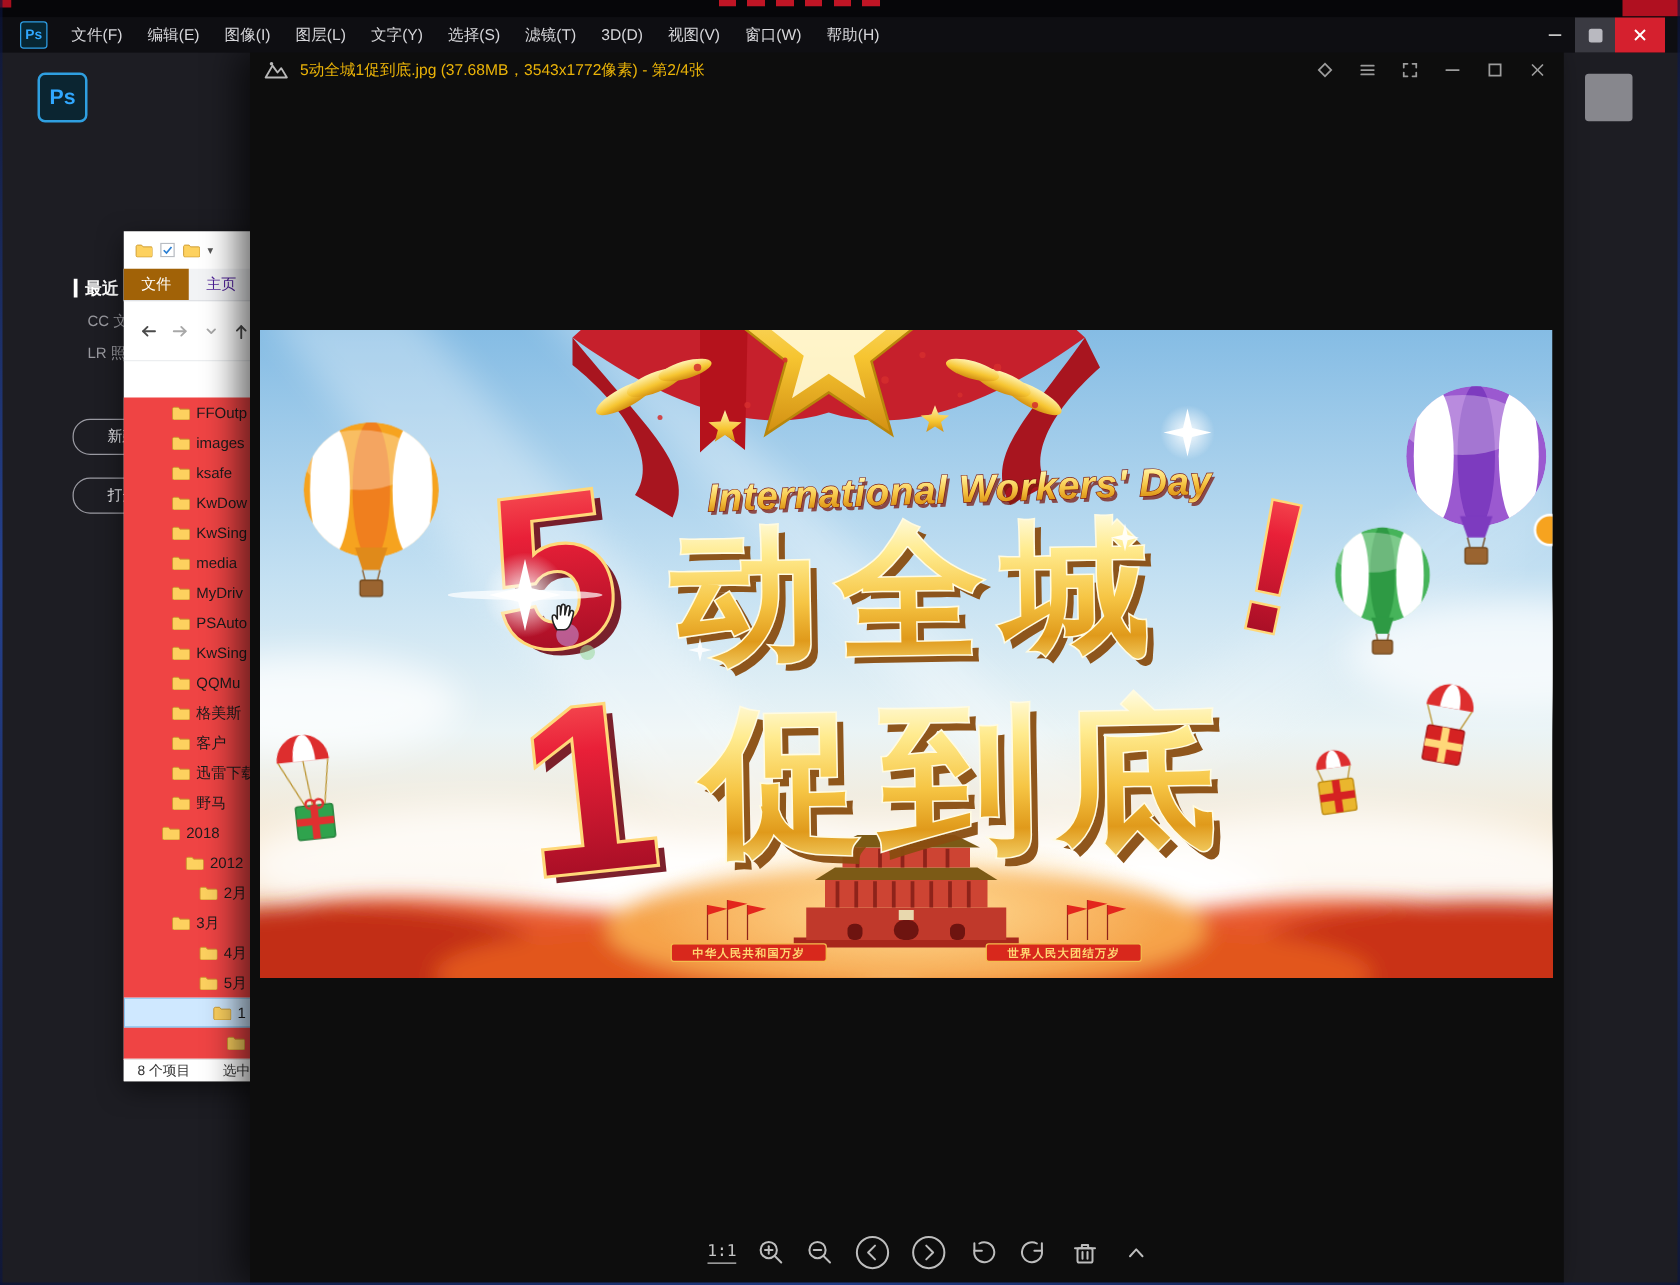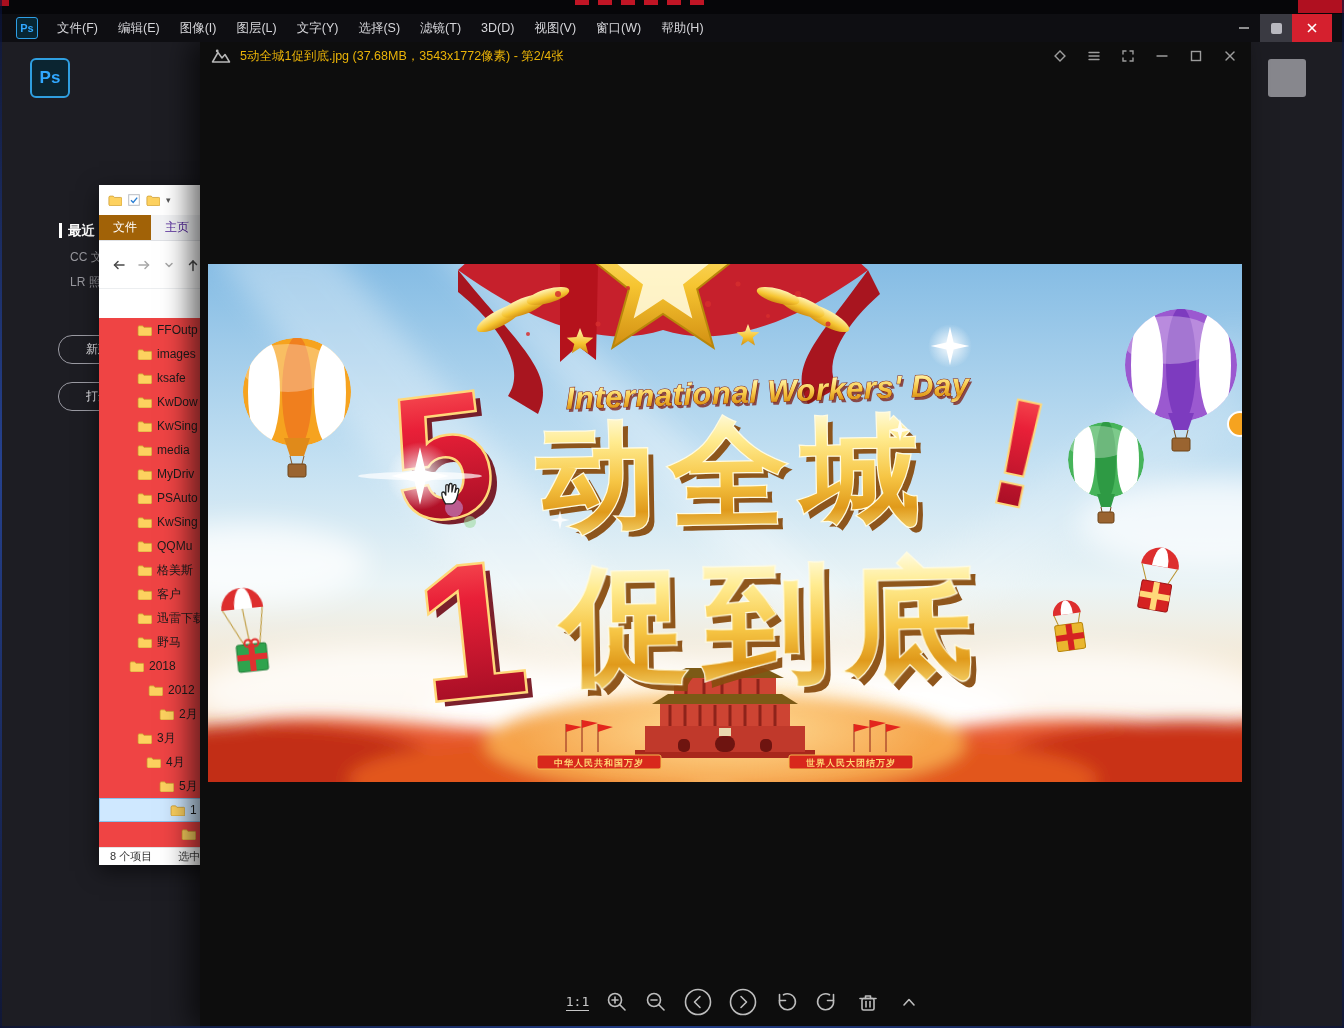--- a/index.html
+++ b/index.html
@@ -315,21 +315,21 @@
           <span class="x-label">2月</span>
         </div>
 
         <div class="x-row" style="">
           <svg width="15" height="12" viewBox="0 0 16 13">
             <path d="M1,3.5 C1,2.7 1.6,2 2.4,2 L6,2 L7.4,3.6 L14.6,3.6 C15.4,3.6 16,4.2 16,5 L16,11.5 C16,12.3 15.4,13 14.6,13 L2.4,13 C1.6,13 1,12.3 1,11.5 Z" fill="#fdd15f" stroke="#c9962b" stroke-width="0.8"></path>
           </svg>
           <span class="x-label">3月</span>
         </div>
 
-        <div class="x-row" style="padding-left: 47px;">
+        <div class="x-row" style="padding-left: 60px;">
           <svg width="15" height="12" viewBox="0 0 16 13">
             <path d="M1,3.5 C1,2.7 1.6,2 2.4,2 L6,2 L7.4,3.6 L14.6,3.6 C15.4,3.6 16,4.2 16,5 L16,11.5 C16,12.3 15.4,13 14.6,13 L2.4,13 C1.6,13 1,12.3 1,11.5 Z" fill="#fdd15f" stroke="#c9962b" stroke-width="0.8"></path>
           </svg>
           <span class="x-label">4月</span>
         </div>
 
         <div class="x-row" style="padding-left: 60px;">
           <svg width="15" height="12" viewBox="0 0 16 13">
             <path d="M1,3.5 C1,2.7 1.6,2 2.4,2 L6,2 L7.4,3.6 L14.6,3.6 C15.4,3.6 16,4.2 16,5 L16,11.5 C16,12.3 15.4,13 14.6,13 L2.4,13 C1.6,13 1,12.3 1,11.5 Z" fill="#fdd15f" stroke="#c9962b" stroke-width="0.8"></path>
           </svg>

